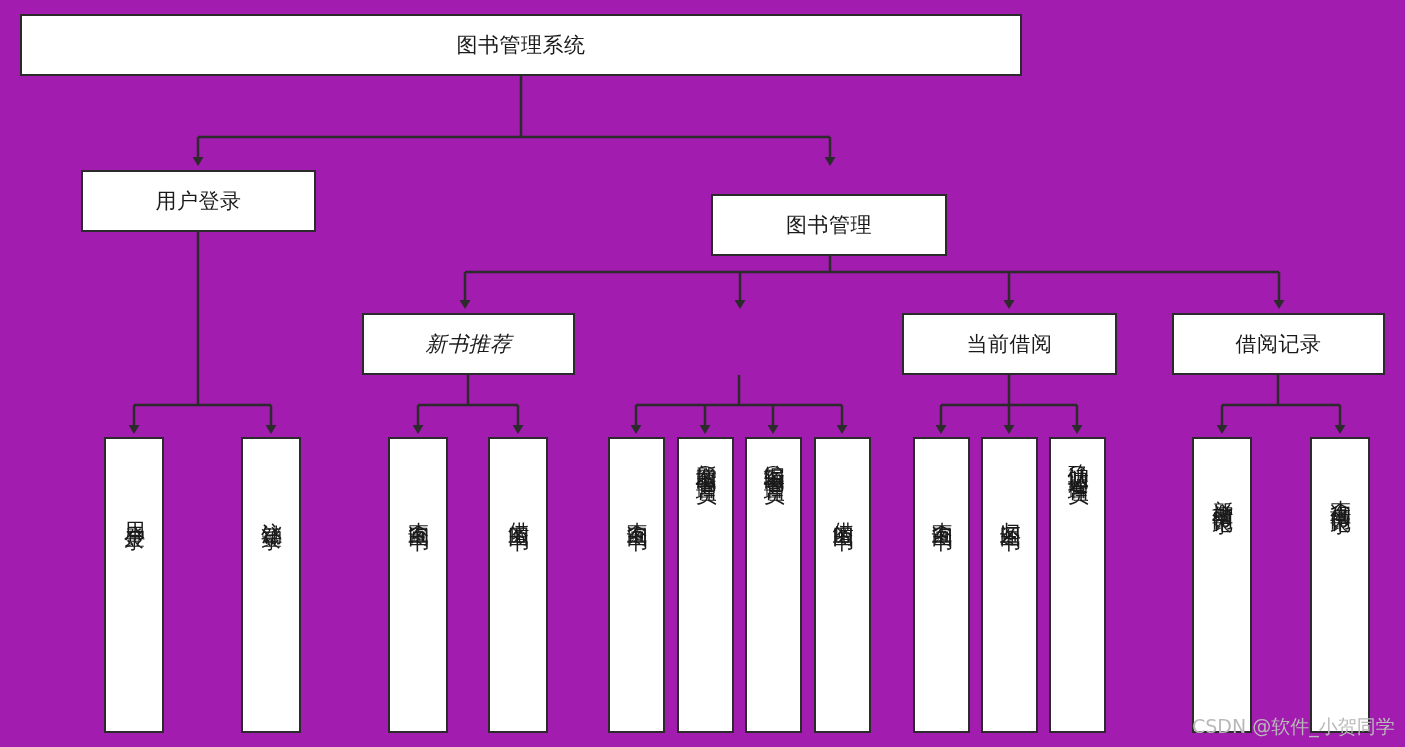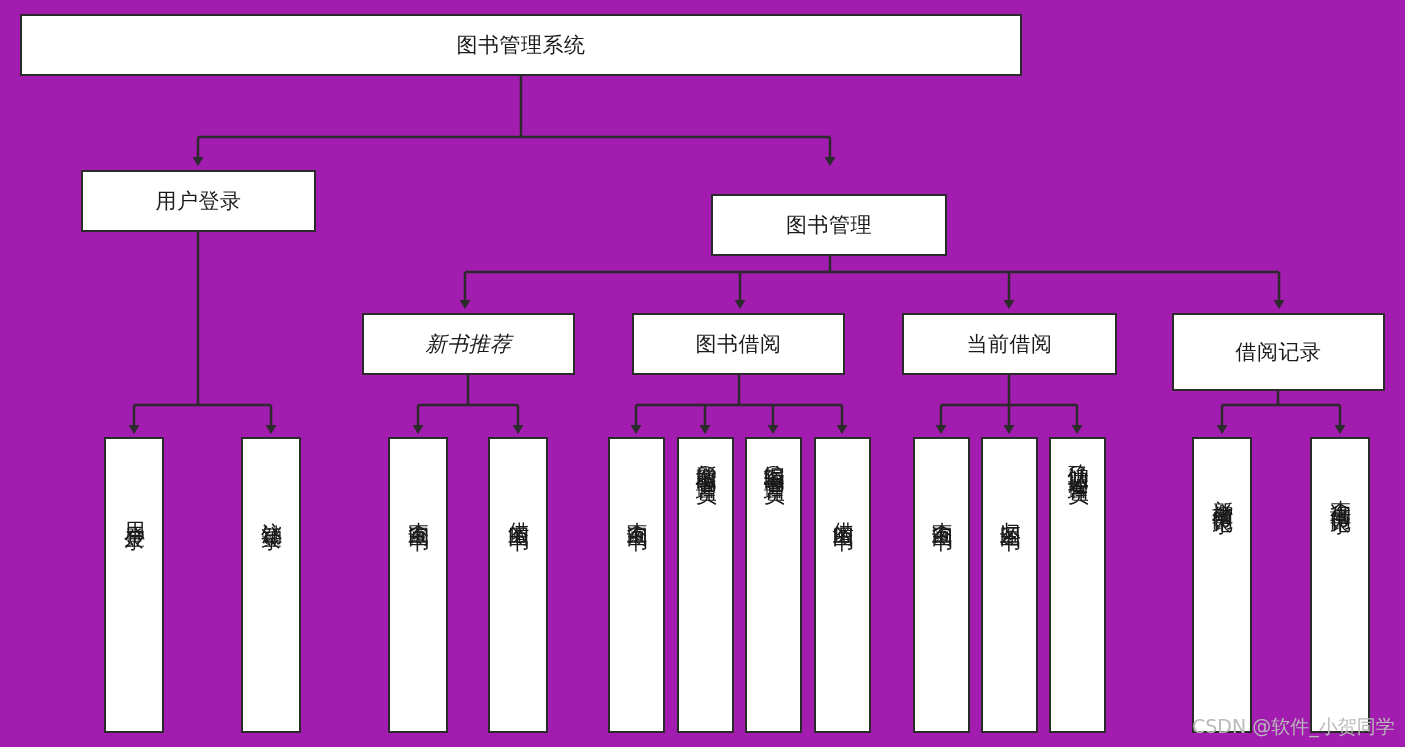--- a/index.html
+++ b/index.html
@@ -142,27 +142,24 @@
   <div class="node horiz" style="left:81px; top:170px; width:235px; height:62px;">
     <span class="label">用户登录</span>
   </div>
   <div class="node horiz" style="left:711px; top:170px; width:236px; height:62px;margin-top:24px;">
     <span class="label">图书管理</span>
   </div>
 
   <div class="node horiz" style="left:362px; top:313px; width:213px; height:62px;font-style:italic;">
     <span class="label">新书推荐</span>
   </div>
-  <div class="node horiz" style="left:632px; top:313px; width:213px; height:62px;">
-    <span class="label">图书借阅</span>
-  </div>
   <div class="node horiz" style="left:902px; top:313px; width:215px; height:62px;">
     <span class="label">当前借阅</span>
   </div>
-  <div class="node horiz" style="left:1172px; top:313px; width:213px; height:78px;">
+  <div class="node horiz" style="left:1172px; top:313px; width:213px; height:62px;">
     <span class="label">借阅记录</span>
   </div>
 
   <div class="node vert mid" style="left:104px; top:437px; width:60px; height:296px;">
     <span class="label">用户登录</span>
   </div>
   <div class="node vert mid" style="left:241px; top:437px; width:60px; height:296px;">
     <span class="label">注销登录</span>
   </div>
 

